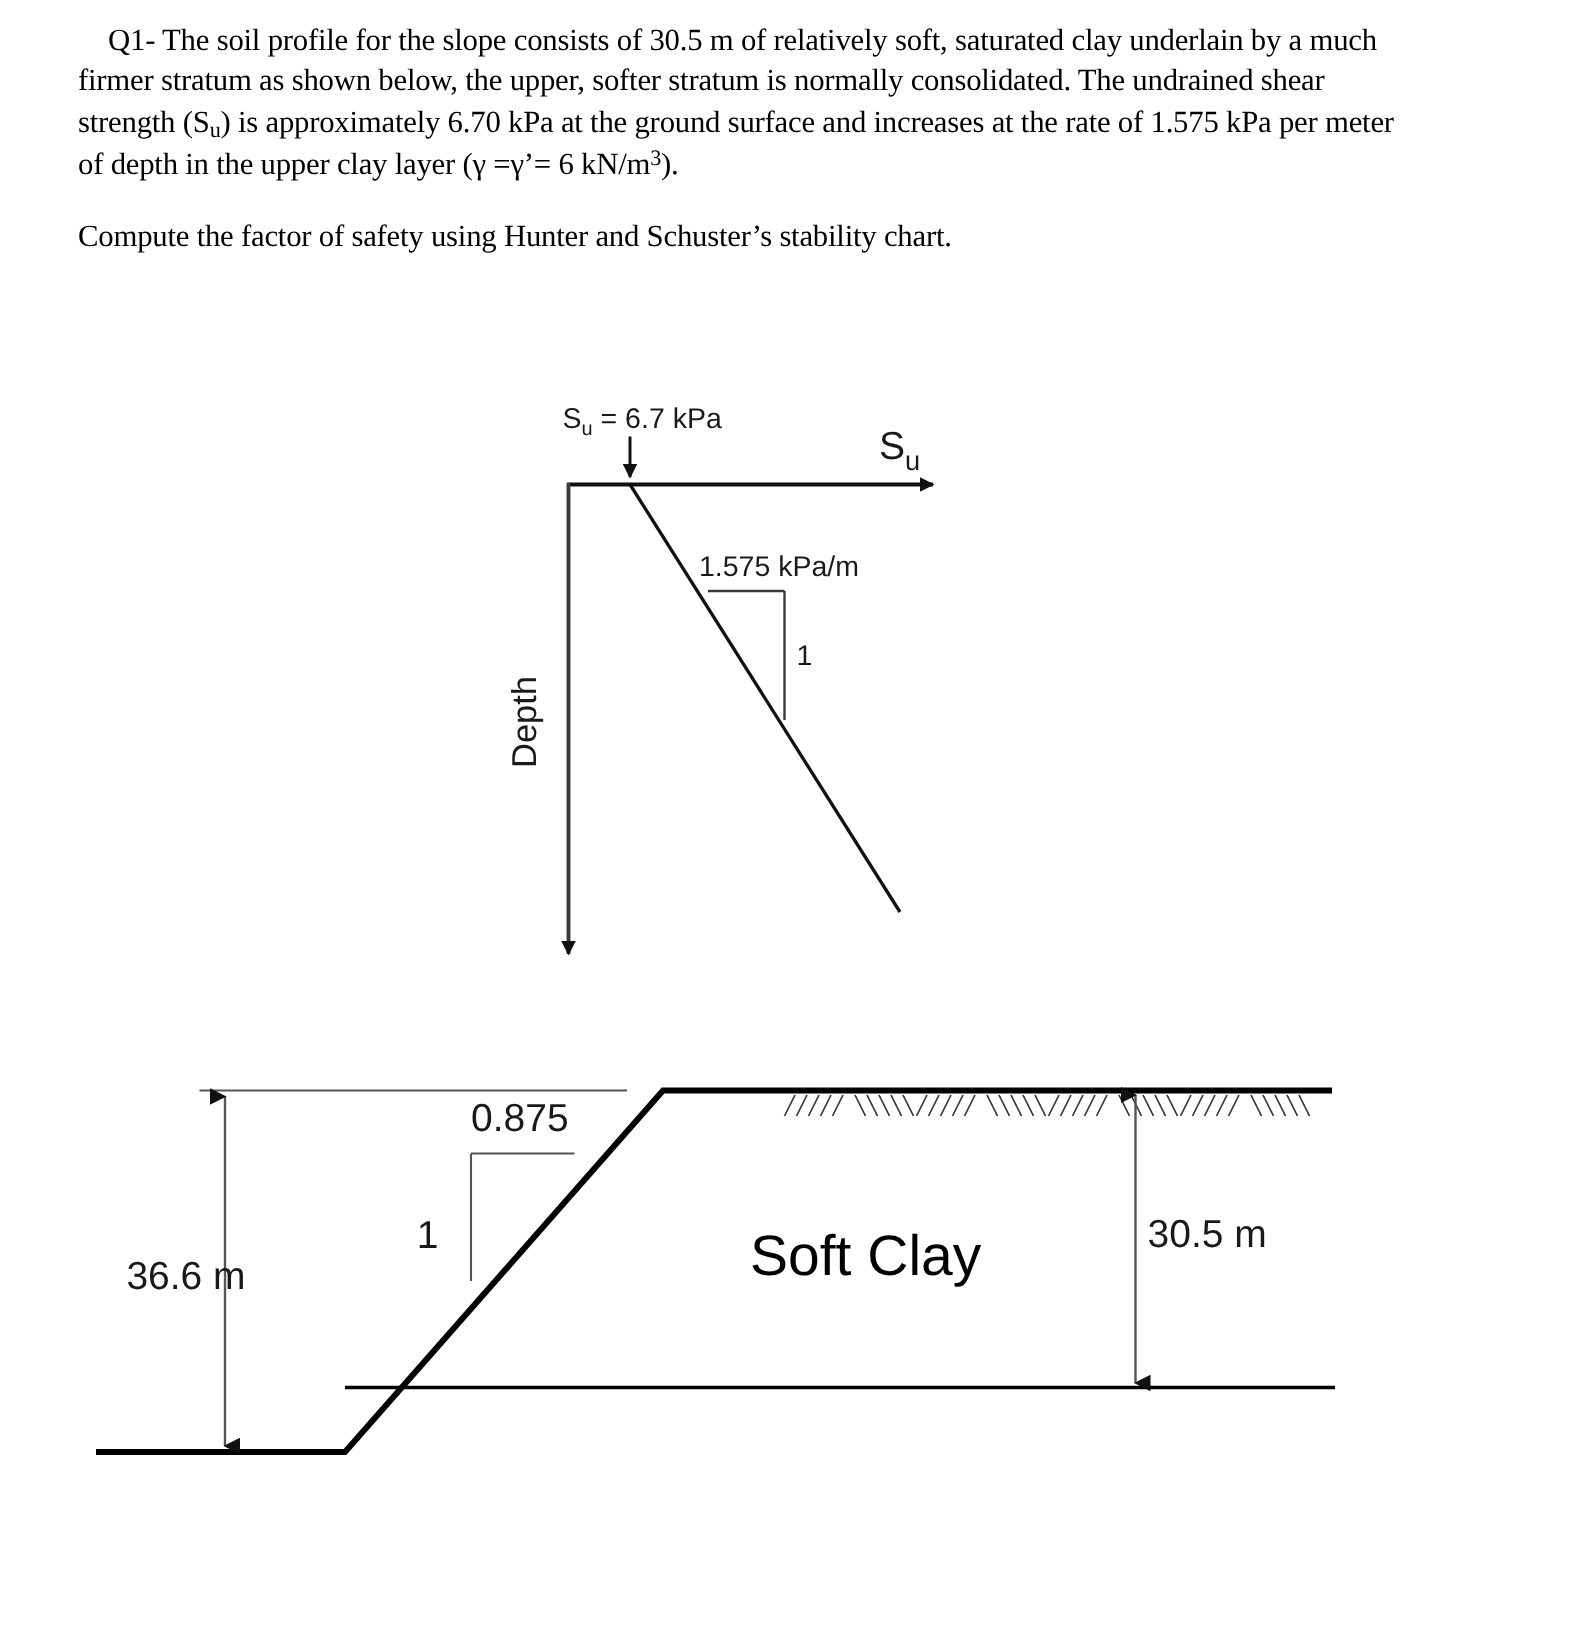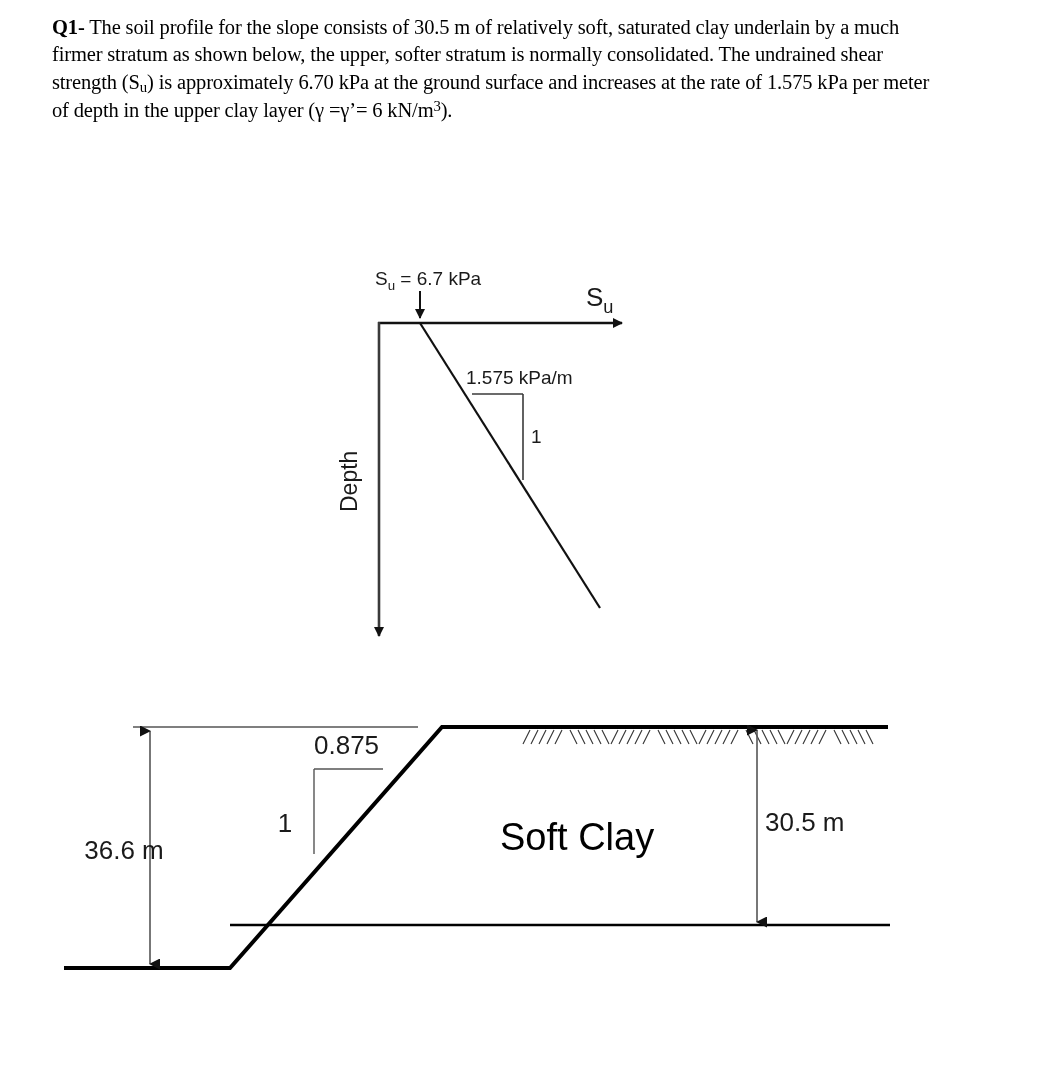--- a/index.html
+++ b/index.html
@@ -33,21 +33,22 @@
     letter-spacing: -0.1px;
   }
   .q-para {
     font-family: "Liberation Serif", serif;
     font-size: 20.5px;
     line-height: 1.33;
     margin: 0 0 20px 0;
     letter-spacing: -0.15px;
   }
   .q-para .qlabel {
-    font-weight: bold;
+    font-weight: normal;
+    margin-left: 20px;
   }
   .q-para sub {
     font-size: 0.72em;
     vertical-align: -0.22em;
   }
   .q-para sup {
     font-size: 0.72em;
     vertical-align: 0.42em;
   }
   .compute-para {
@@ -74,20 +75,21 @@
   .lbl-depth { font-size: 23px; }
   .sub { font-size: 0.7em; }
 </style>
 </head>
 <body>
 
 <div class="text-block">
 
   <p class="q-para"><span class="qlabel">Q1-</span><span> The soil profile for the slope consists of 30.5 m of relatively soft, saturated clay underlain by a much firmer stratum as shown below, the upper, softer stratum is normally consolidated. The undrained shear strength (S</span><sub>u</sub><span>) is approximately 6.70 kPa at the ground surface and increases at the rate of 1.575 kPa per meter of depth in the upper clay layer (γ =γ’= 6 kN/m</span><sup>3</sup><span>).</span></p>
 
+  <p class="compute-para">Compute the factor of safety using Hunter and Schuster’s stability chart.</p>
 </div>
 
 <svg class="figure" width="1054" height="700" viewBox="0 0 1054 700" style="top:0;left:0;pointer-events:none;">
   <defs>
     <marker id="arrowSolid" markerWidth="9" markerHeight="9" refX="8" refY="4.5" orient="auto" markerUnits="strokeWidth">
       <path d="M0,0 L9,4.5 L0,9 z" fill="#111"></path>
     </marker>
     <marker id="arrowSolidSm" markerWidth="10" markerHeight="10" refX="9" refY="5" orient="auto" markerUnits="userSpaceOnUse">
       <path d="M0,0 L10,5 L0,10 z" fill="#111"></path>
     </marker>

